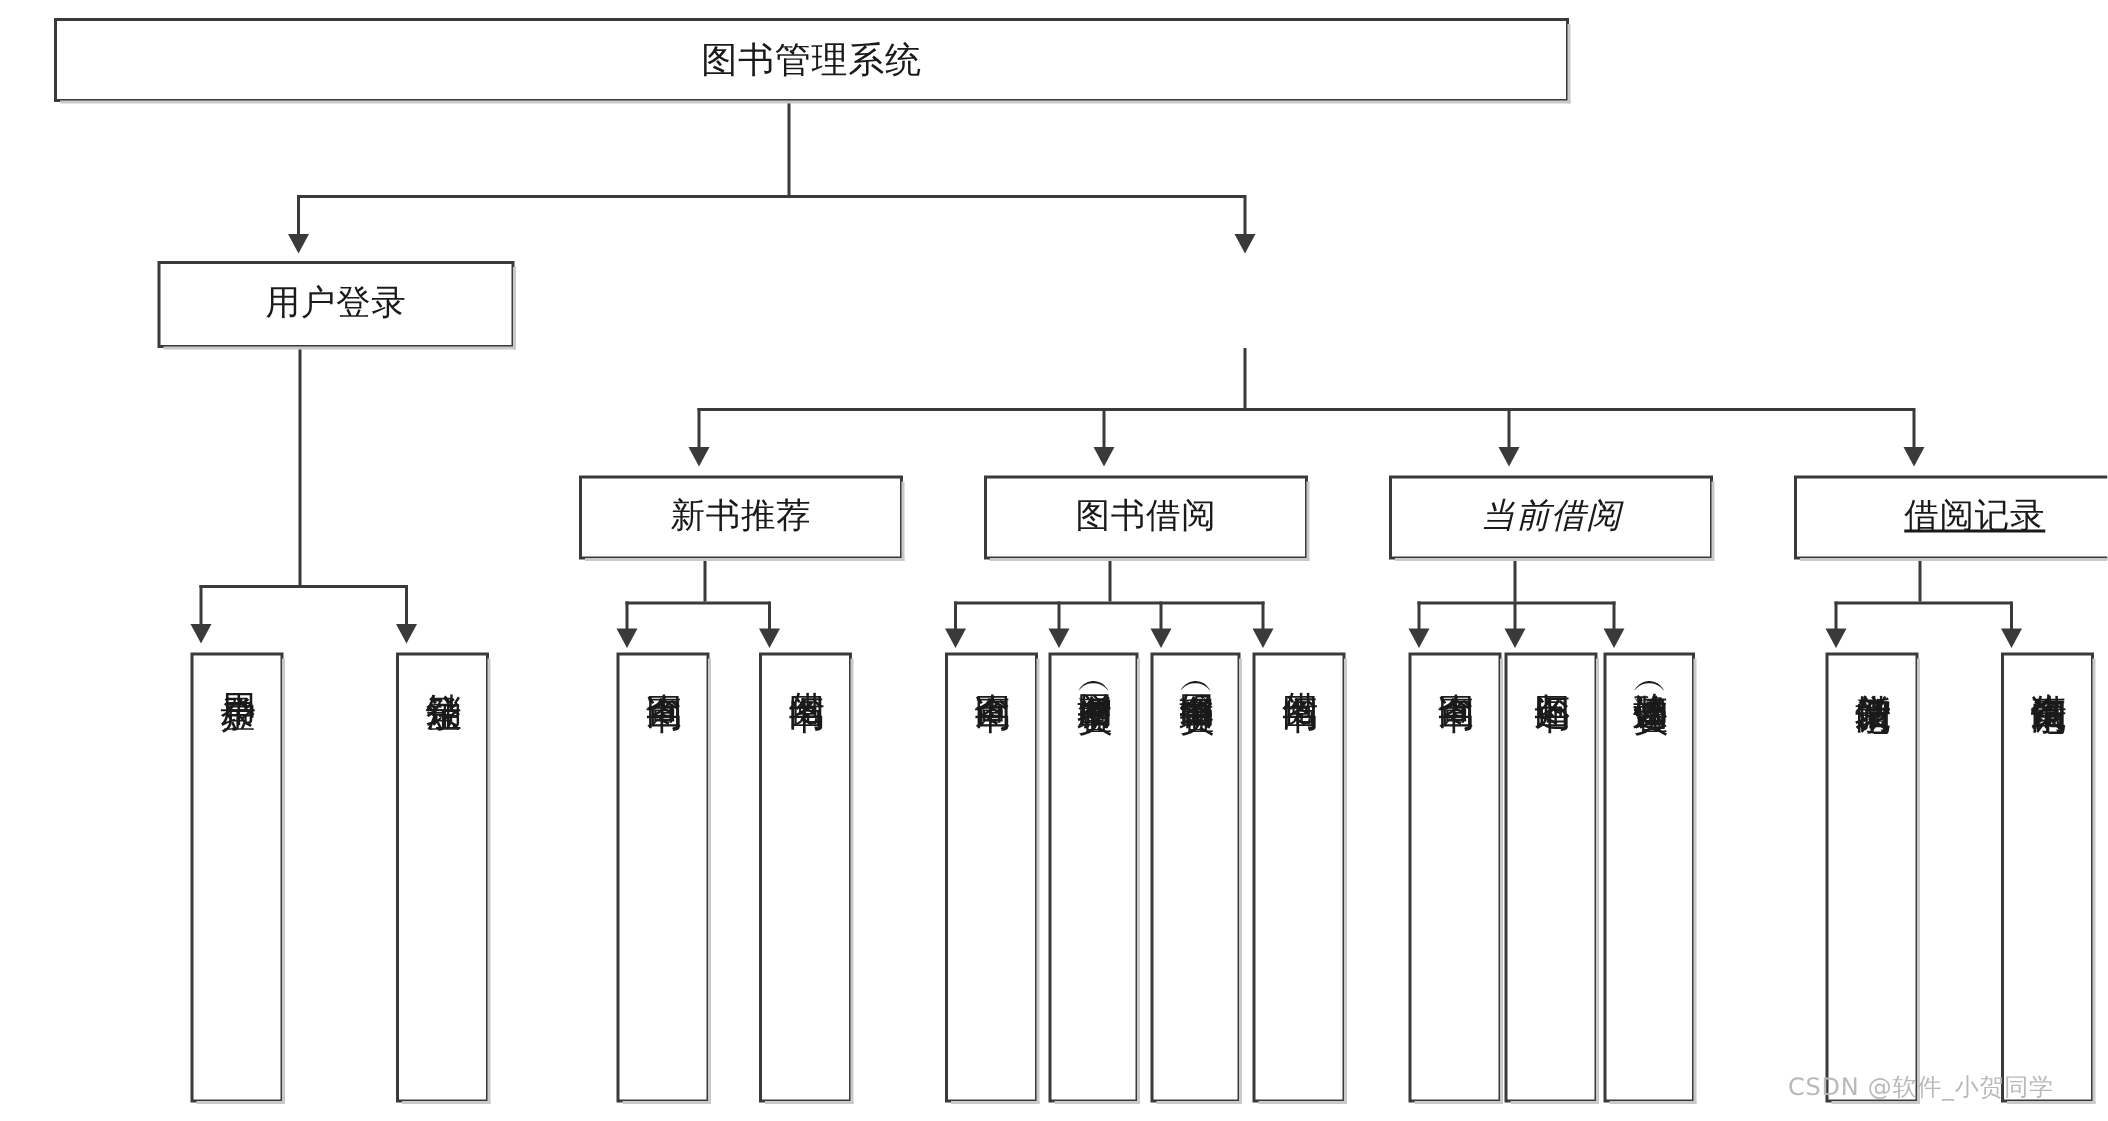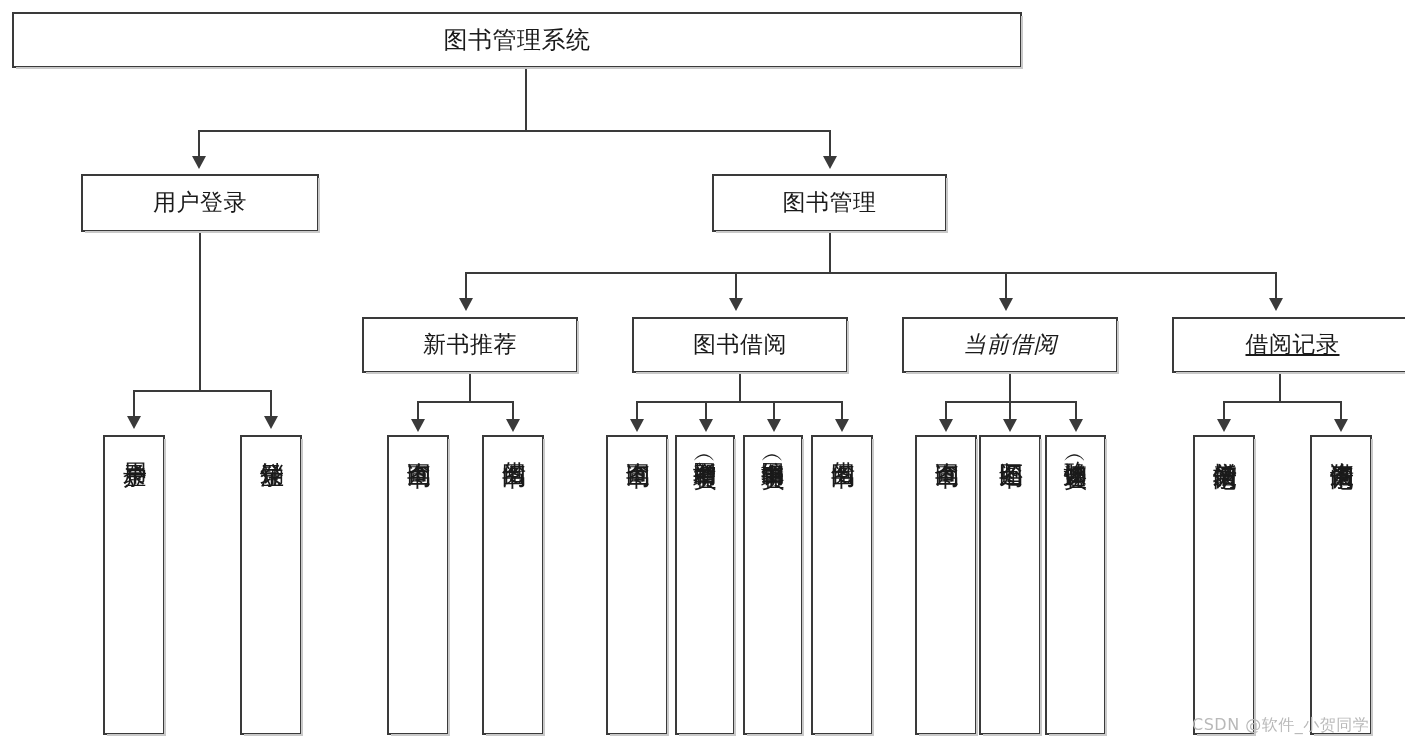--- a/index.html
+++ b/index.html
@@ -21,20 +21,21 @@
   .node {
     position: absolute;
     box-sizing: border-box;
     border: 2px solid #3a3a3a;
     background: #ffffff;
     display: flex;
     align-items: center;
     justify-content: center;
     color: #1a1a1a;
     z-index: 3;
+    margin-left: 24px;
   }
   
   .node::after {
     content: "";
     position: absolute;
     left: 2px;
     top: 2px;
     right: -3px;
     bottom: -3px;
     border-right: 2px solid #c9c9c9;
@@ -109,23 +110,20 @@
   <div class="hline" style="left:198px; top:130px; width:632px;"></div>
   <div class="vline" style="left:198px; top:130px; height:28px;"></div>
   <div class="arrow" style="left:192px; top:156px;"></div>
   <div class="vline" style="left:829px; top:130px; height:28px;"></div>
   <div class="arrow" style="left:823px; top:156px;"></div>
 
   <div class="node horiz" style="left:81px; top:174px; width:238px; height:58px;">
     <span class="lbl">用户登录</span>
   </div>
 
-  <div class="node horiz" style="left:712px; top:174px; width:235px; height:58px;">
-    <span class="lbl">图书管理</span>
-  </div>
 
   <div class="vline" style="left:199px; top:232px; height:158px;"></div>
   <div class="hline" style="left:133px; top:390px; width:139px;"></div>
   <div class="vline" style="left:133px; top:390px; height:28px;"></div>
   <div class="arrow" style="left:127px; top:416px;"></div>
   <div class="vline" style="left:270px; top:390px; height:28px;"></div>
   <div class="arrow" style="left:264px; top:416px;"></div>
 
   <div class="vline" style="left:829px; top:232px; height:40px;"></div>
   <div class="hline" style="left:465px; top:272px; width:811px;"></div>

